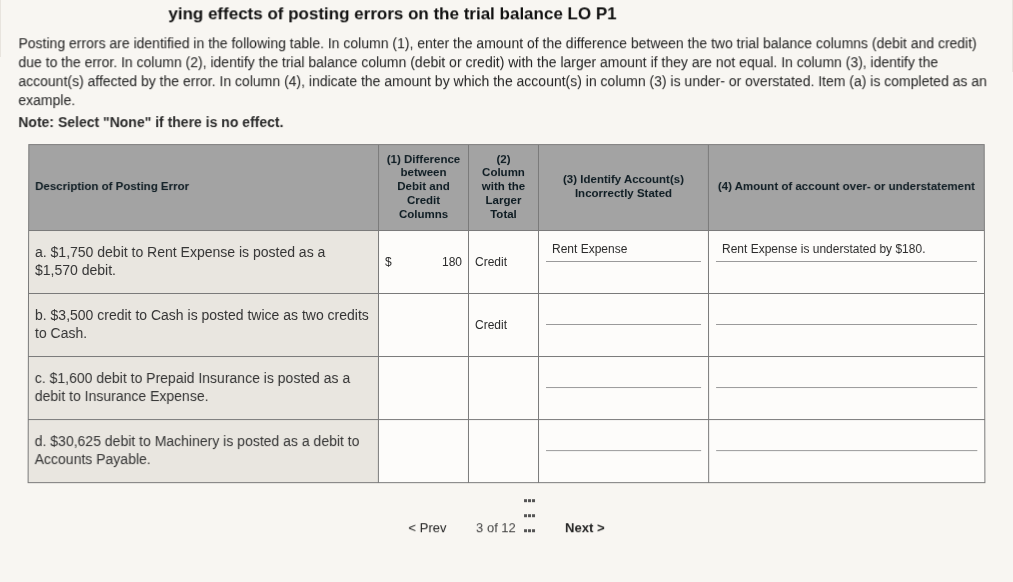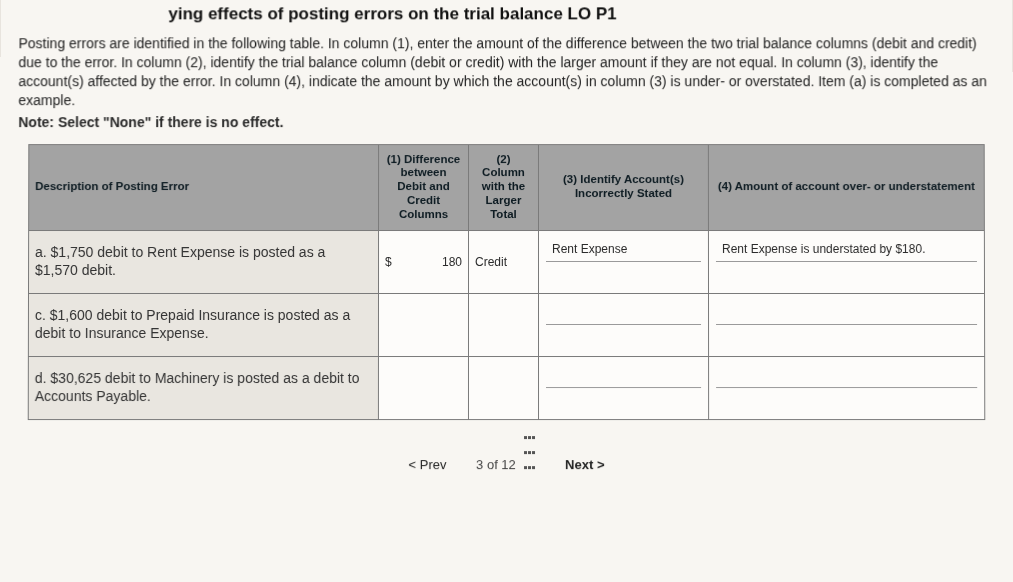--- a/index.html
+++ b/index.html
@@ -138,20 +138,36 @@
           <td class="col3 split">
             <div>Rent Expense</div>
             <div></div>
           </td>
           <td class="col4 split">
             <div>Rent Expense is understated by $180.</div>
             <div></div>
           </td>
         </tr>
 
+        <tr>
+          <td class="desc-col">b. $3,500 credit to Cash is posted twice as two credits to Cash.</td>
+          <td class="col1">
+            <span class="sym"></span>
+            <span></span>
+          </td>
+          <td class="col2">Credit</td>
+          <td class="col3 split">
+            <div></div>
+            <div></div>
+          </td>
+          <td class="col4 split">
+            <div></div>
+            <div></div>
+          </td>
+        </tr>
 
         <tr>
           <td class="desc-col">c. $1,600 debit to Prepaid Insurance is posted as a debit to Insurance Expense.</td>
           <td class="col1">
             <span class="sym"></span>
             <span></span>
           </td>
           <td class="col2"></td>
           <td class="col3 split">
             <div></div>

